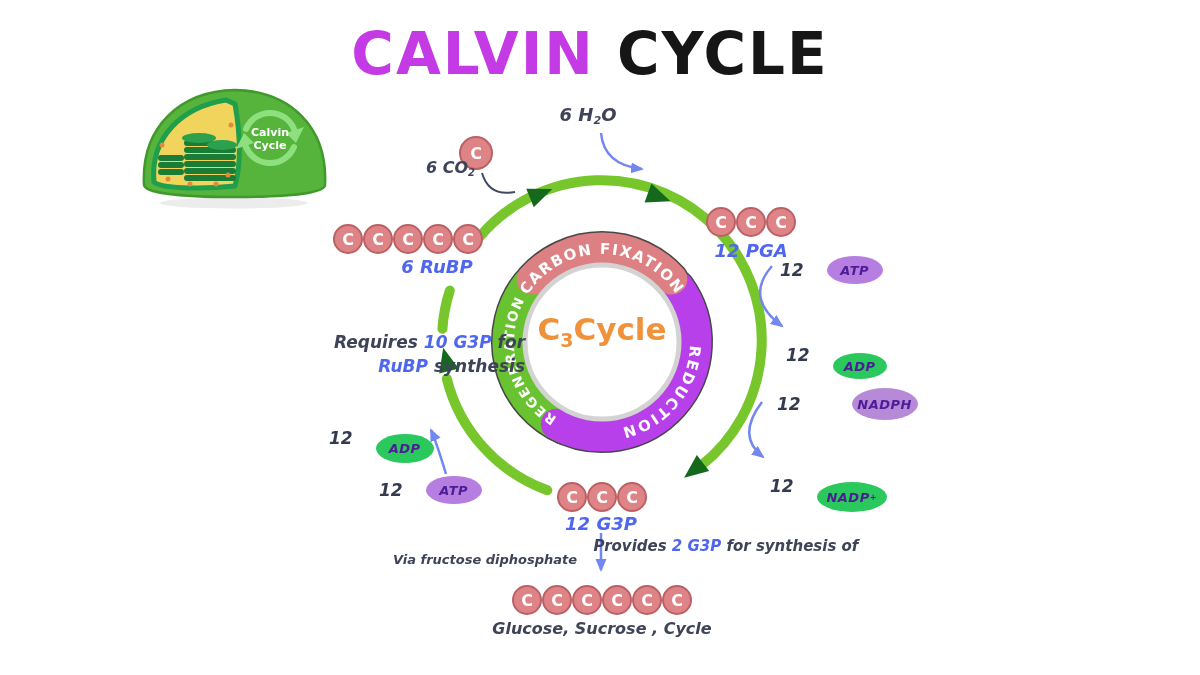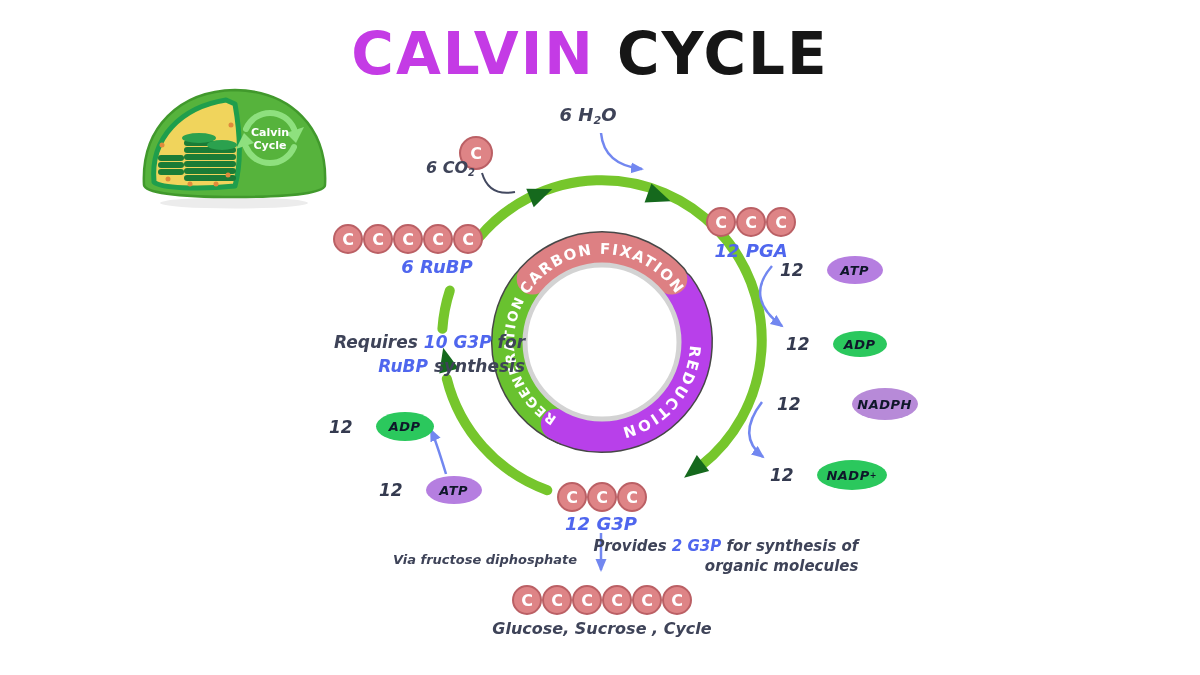--- a/index.html
+++ b/index.html
@@ -20,23 +20,23 @@
   
   .crow{display:flex;}
   .ccirc{box-sizing:border-box;width:30px;height:30px;border-radius:50%;
          background:#de8486;border:2px solid #bb6065;color:#fff;
          display:flex;align-items:center;justify-content:center;
          font-weight:bold;font-size:16px;}
   .ccirc.big{width:34px;height:34px;}
   
   .prow{display:flex;align-items:center;gap:23px;}
   .pcount{font-size:17px;font-weight:bold;font-style:italic;color:#343a4f;}
-  .pill{border-radius:50%;color:#0f172a;font-weight:bold;font-style:italic;font-size:13px;
+  .pill{border-radius:50%;color:#4c1d95;font-weight:bold;font-style:italic;font-size:13px;
         display:flex;align-items:center;justify-content:center;letter-spacing:0.5px;}
-  .pill.green{background:#2bc85d;}
+  .pill.green{background:#2bc85d;margin-top:22px;}
   .pill.lav{background:#b57ee0;}
   .pill.lav2{background:#b78ad8;}
   
   .centerlbl{top:331px;left:602px;transform:translate(-50%,-50%);
              color:#f0923b;font-weight:800;font-size:31px;white-space:nowrap;}
   .centerlbl .csub{font-size:19px;vertical-align:-0.35em;}
   .note{line-height:24px;text-align:right;}
 </style>
 </head>
 <body>
@@ -140,20 +140,23 @@
       <path d="M 601 133 Q 604 165 642 169" marker-end="url(#bluehead)"></path>
       <path d="M 772 266 Q 744 298 782 326" marker-end="url(#bluehead)"></path>
       <path d="M 762 402 Q 736 436 763 457" marker-end="url(#bluehead)"></path>
       <path d="M 601 533 L 601 570" marker-end="url(#bluehead)"></path>
       <path d="M 446 474 Q 436 441 431 430" marker-end="url(#bluehead)"></path>
     </g>
 
     <path d="M 482 173 Q 489 197 515 192" fill="none" stroke="#434960" stroke-width="2"></path>
   </svg>
 
+  <div class="abs centerlbl">
+    <span>C</span><span class="csub">3</span><span>Cycle</span>
+  </div>
 
   <div class="abs dark ctr" style="left:588px;top:104px;font-size:18px;">
     <span>6 H</span><span class="sub">2</span><span>O</span>
   </div>
 
   <div class="abs crow" style="left:459px;top:136px;">
     <div class="ccirc big">
         <span>C</span>
       </div>
   </div>
@@ -212,21 +215,20 @@
       </div>
   </div>
   <div class="abs blue ctr" style="left:601px;top:513px;font-size:18px;">12 G3P</div>
 
   <div class="abs dark ctr" style="left:485px;top:552px;font-size:13px;">Via fructose diphosphate</div>
 
   <div class="abs ctr dark note" style="left:726px;top:536px;font-size:15px;line-height:20px;">
     <div>
       <span>Provides </span><span class="blue">2 G3P</span><span> for synthesis of</span>
     </div>
-    <div>organic molecules</div>
   </div>
 
   <div class="abs crow" style="left:512px;top:585px;">
     <div class="ccirc">
         <span>C</span>
       </div>
     <div class="ccirc">
         <span>C</span>
       </div>
     <div class="ccirc">

